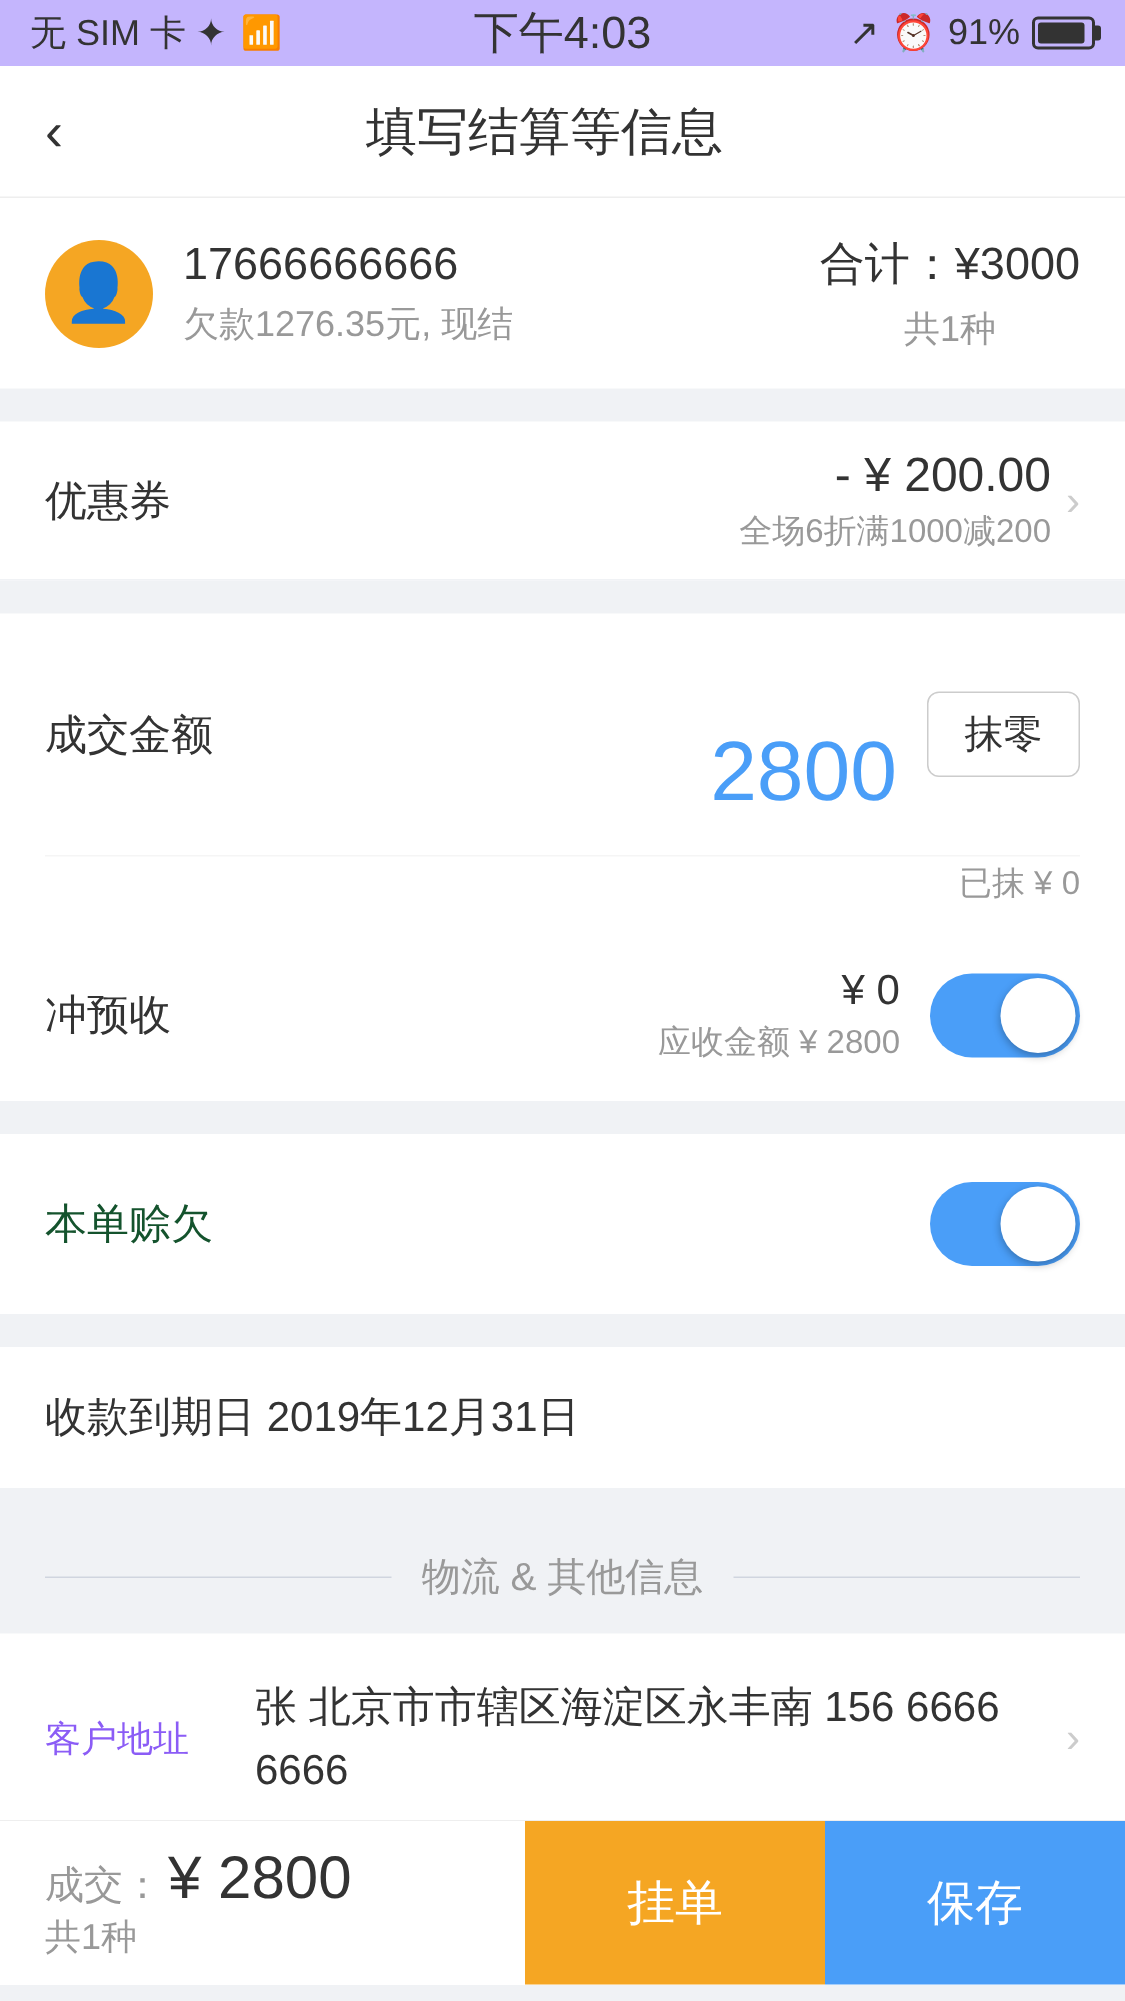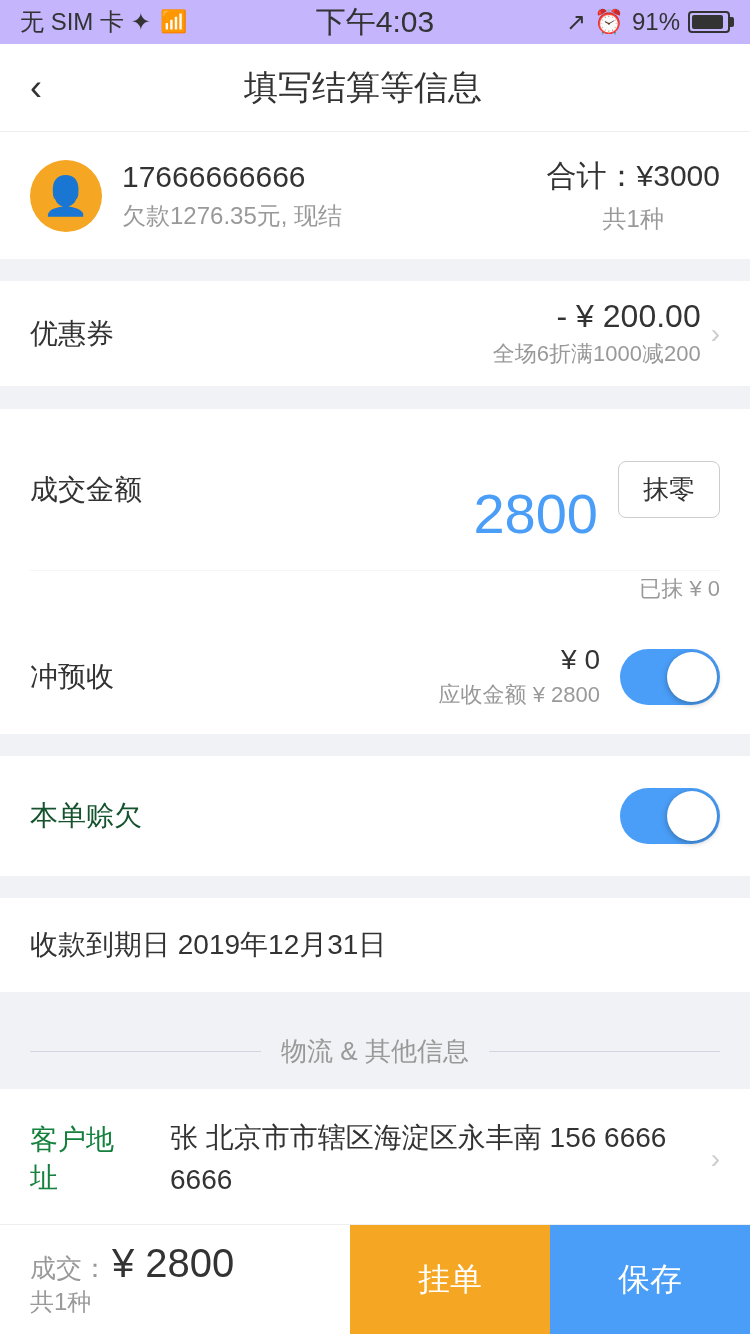--- a/index.html
+++ b/index.html
@@ -193,31 +193,31 @@
     .sep-text { font-size: 26px; color: #999; }
 
     
     .address-section {
       background: #fff;
       padding: 28px 30px;
       display: flex;
       align-items: center;
       margin-bottom: 2px;
     }
-    .address-label { font-size: 28px; color: #15803d; flex-shrink: 0; margin-right: 30px; width: 110px; }
+    .address-label { font-size: 24px; color: #8b5cf6; flex-shrink: 0; margin-right: 30px; width: 110px; }
     .address-content { flex: 1; font-size: 28px; color: #333; line-height: 1.5; }
     .address-chevron { font-size: 28px; color: #ccc; margin-left: 10px; }
 
     
     .content-spacer { height: 240px; background: #f0f2f5; }
 
     
     .bottom-bar {
       position: fixed;
-      bottom: 0;
+      bottom: 11px;
       width: 750px;
       height: 110px;
       display: flex;
       background: #fff;
       border-top: 1px solid #eee;
     }
     .bottom-info {
       flex: 1;
       display: flex;
       flex-direction: column;

